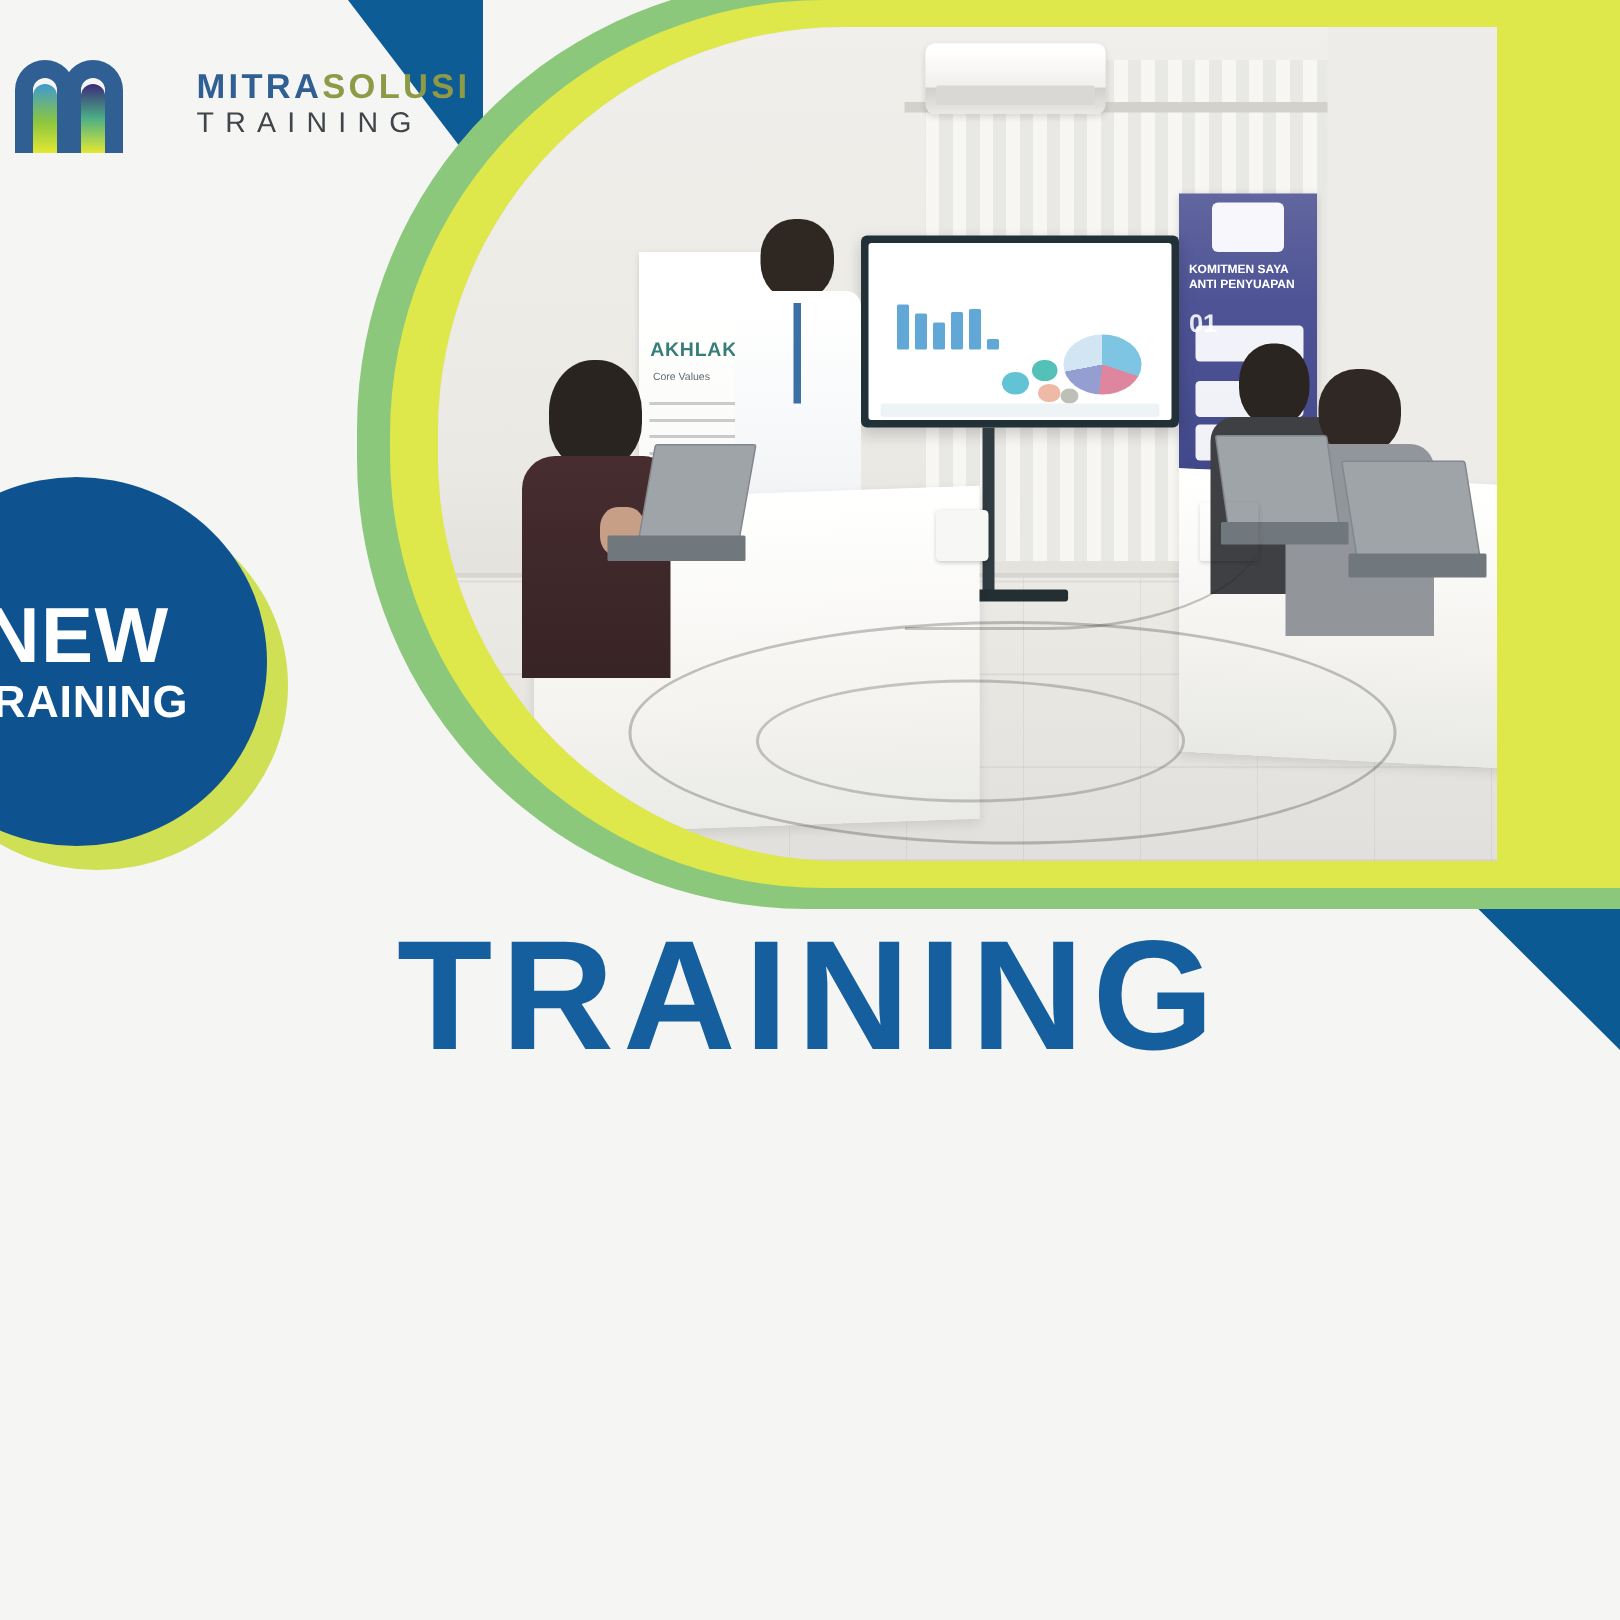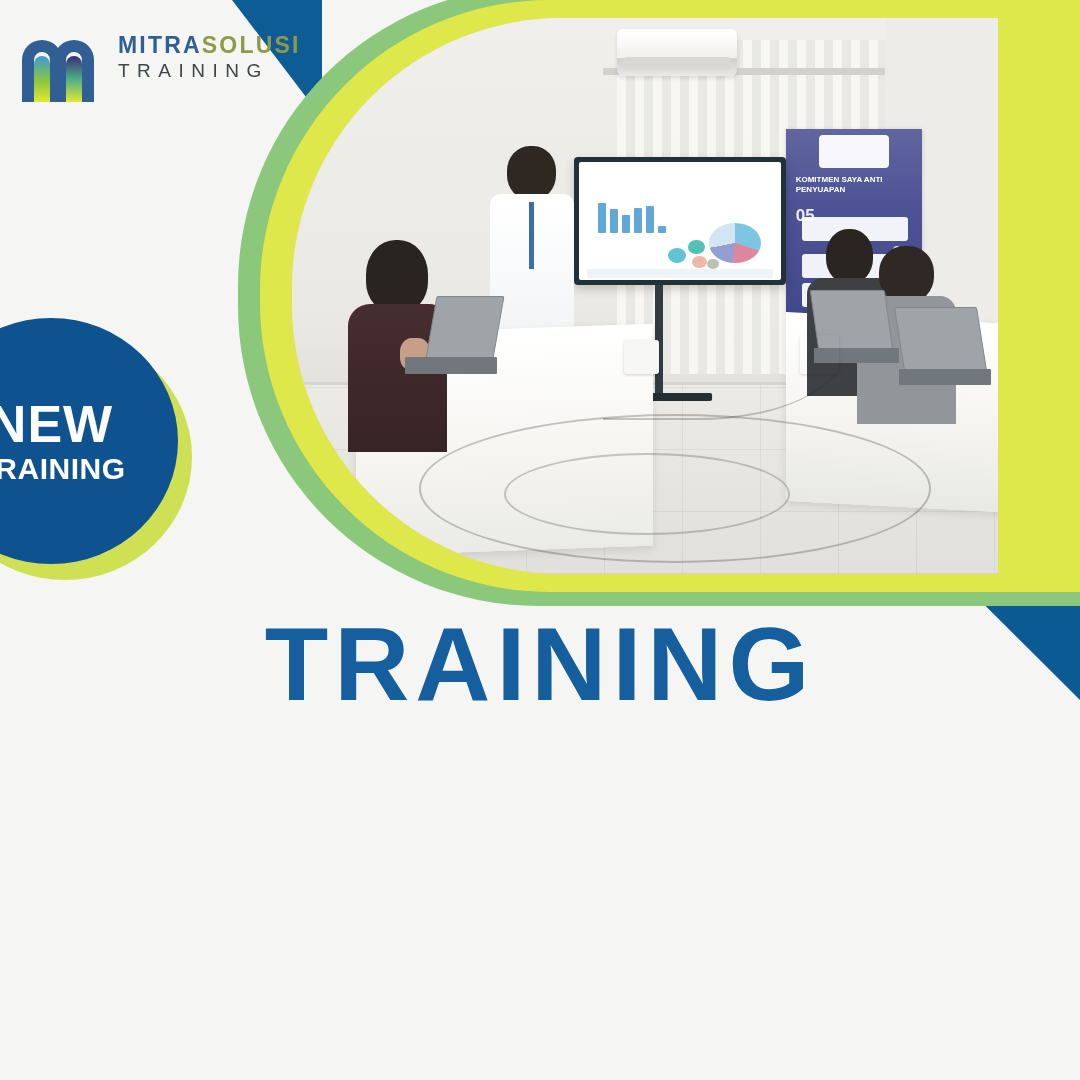--- a/index.html
+++ b/index.html
@@ -113,21 +113,20 @@
     box-shadow:0 1px 4px rgba(0,0,0,.12);
   }
   .poster-left .pl-title{position:absolute;left:8%;top:34%;font-size:13px;font-weight:700;color:#2a7f78;letter-spacing:.5px;}
   .poster-left .pl-sub{position:absolute;left:10%;top:48%;font-size:7px;color:#5b6b70;}
   .poster-left .pl-lines{position:absolute;left:8%;top:60%;right:8%;height:36%;
     background:repeating-linear-gradient(180deg,rgba(90,100,105,.32) 0 2px,transparent 2px 11px);}
   .poster-right{
     position:absolute;left:70%;top:20%;width:13%;height:33%;
     background:linear-gradient(180deg,#5e63a8,#4a51a0 40%,#3f4794);
     box-shadow:0 1px 5px rgba(0,0,0,.15);
-    padding-left:44px;
   }
   .poster-right .pr-head{position:absolute;left:7%;top:25%;right:6%;font-size:8px;font-weight:700;color:#fff;line-height:1.25;}
   .poster-right .pr-num{position:absolute;font-size:17px;font-weight:800;color:rgba(255,255,255,.85);}
   .pr-n1{left:7%;top:42%;}
   .pr-n2{right:8%;top:62%;}
   .poster-right .pr-card{position:absolute;left:12%;right:10%;height:13%;background:rgba(255,255,255,.9);border-radius:3px;}
   .pr-c1{top:48%;}.pr-c2{top:68%;}.pr-c3{top:84%;}
   .pr-top{position:absolute;left:24%;top:3%;width:52%;height:18%;background:rgba(255,255,255,.92);border-radius:4px;}
 
   
@@ -180,21 +179,21 @@
   .p-seated-r2 .body{position:absolute;left:0;top:28%;width:100%;height:72%;background:#8e9398;border-radius:18px 16px 0 0;}
 
   .cables{position:absolute;left:18%;bottom:2%;width:72%;height:26%;
     border:2px solid rgba(25,25,25,.45);border-radius:50%;opacity:.55;}
   .cables2{position:absolute;left:30%;bottom:7%;width:40%;height:14%;
     border:2px solid rgba(25,25,25,.45);border-radius:50%;opacity:.5;}
   .cable-line{position:absolute;left:44%;top:52%;width:34%;height:20%;
     border-bottom:2px solid rgba(25,25,25,.4);border-radius:0 0 60% 0;opacity:.6;}
 
   
-  .logo{position:absolute;left:20px;top:34px;display:flex;gap:6px;z-index:6;}
+  .logo{position:absolute;left:8px;top:34px;display:flex;align-items:center;gap:31px;z-index:6;}
   .logo-mark{position:relative;width:92px;height:70px;}
   .logo-word{display:flex;flex-direction:column;gap:4px;}
   .lw-top{font-size:23px;font-weight:700;letter-spacing:2.2px;line-height:1;}
   .lw-top .a{color:#2f5f93;}
   .lw-top .b{color:#8f9a46;}
   .lw-bot{font-size:19px;font-weight:400;letter-spacing:7.5px;color:#3f4548;line-height:1;}
 
   
   .badge-wrap{position:absolute;left:-76px;top:318px;width:290px;height:262px;z-index:6;}
   .badge-green{position:absolute;left:14px;top:16px;width:254px;height:246px;border-radius:50%;background:#cfe055;}
@@ -245,25 +244,30 @@
         <div class="window-blinds"></div>
         <div class="blind-rail"></div>
         <div class="wall-right"></div>
         <div class="skirting"></div>
         <div class="floor"></div>
 
         <div class="ac-unit">
           <div class="ac-vent"></div>
         </div>
 
+        <div class="poster-left">
+          <div class="pl-title">AKHLAK</div>
+          <div class="pl-sub">Core Values</div>
+          <div class="pl-lines"></div>
+        </div>
 
         <div class="poster-right">
           <div class="pr-top"></div>
           <div class="pr-head">KOMITMEN SAYA ANTI PENYUAPAN</div>
-          <div class="pr-num pr-n1">05</div>
+          <div class="pr-num pr-n1">01</div>
           <div class="pr-num pr-n2">02</div>
           <div class="pr-card pr-c1"></div>
           <div class="pr-card pr-c2"></div>
           <div class="pr-card pr-c3"></div>
         </div>
 
         <div class="tv">
           <div class="tv-screen">
             <div class="dash-bars">
               <i style="height:74%"></i>

